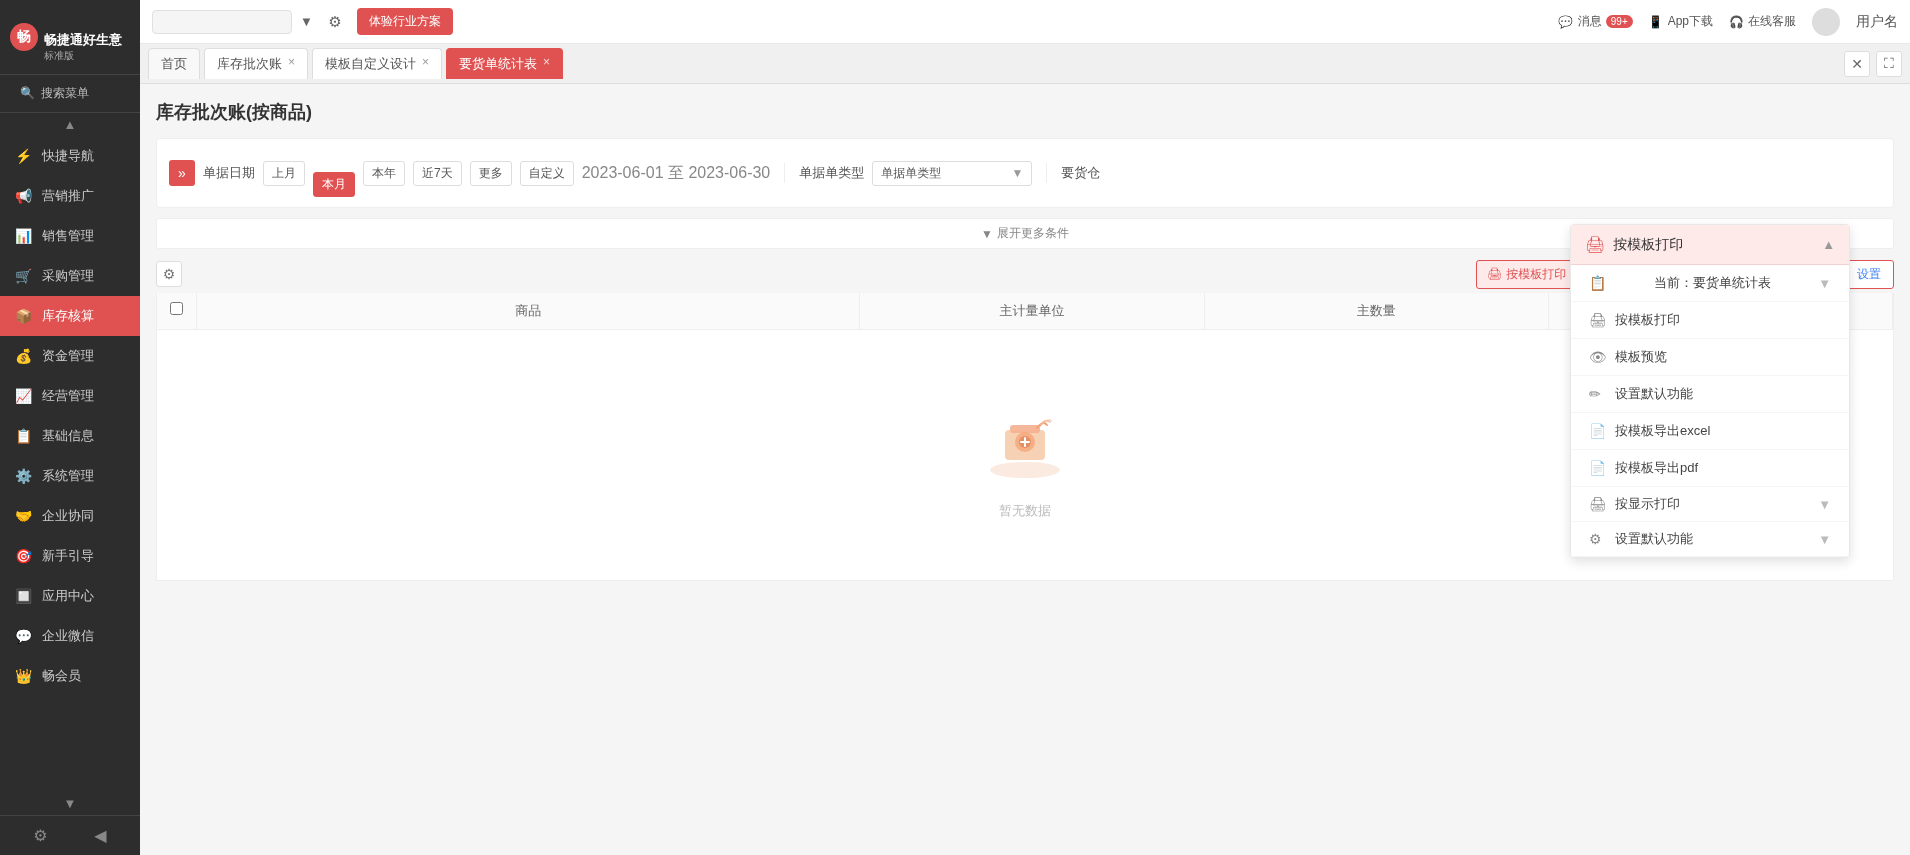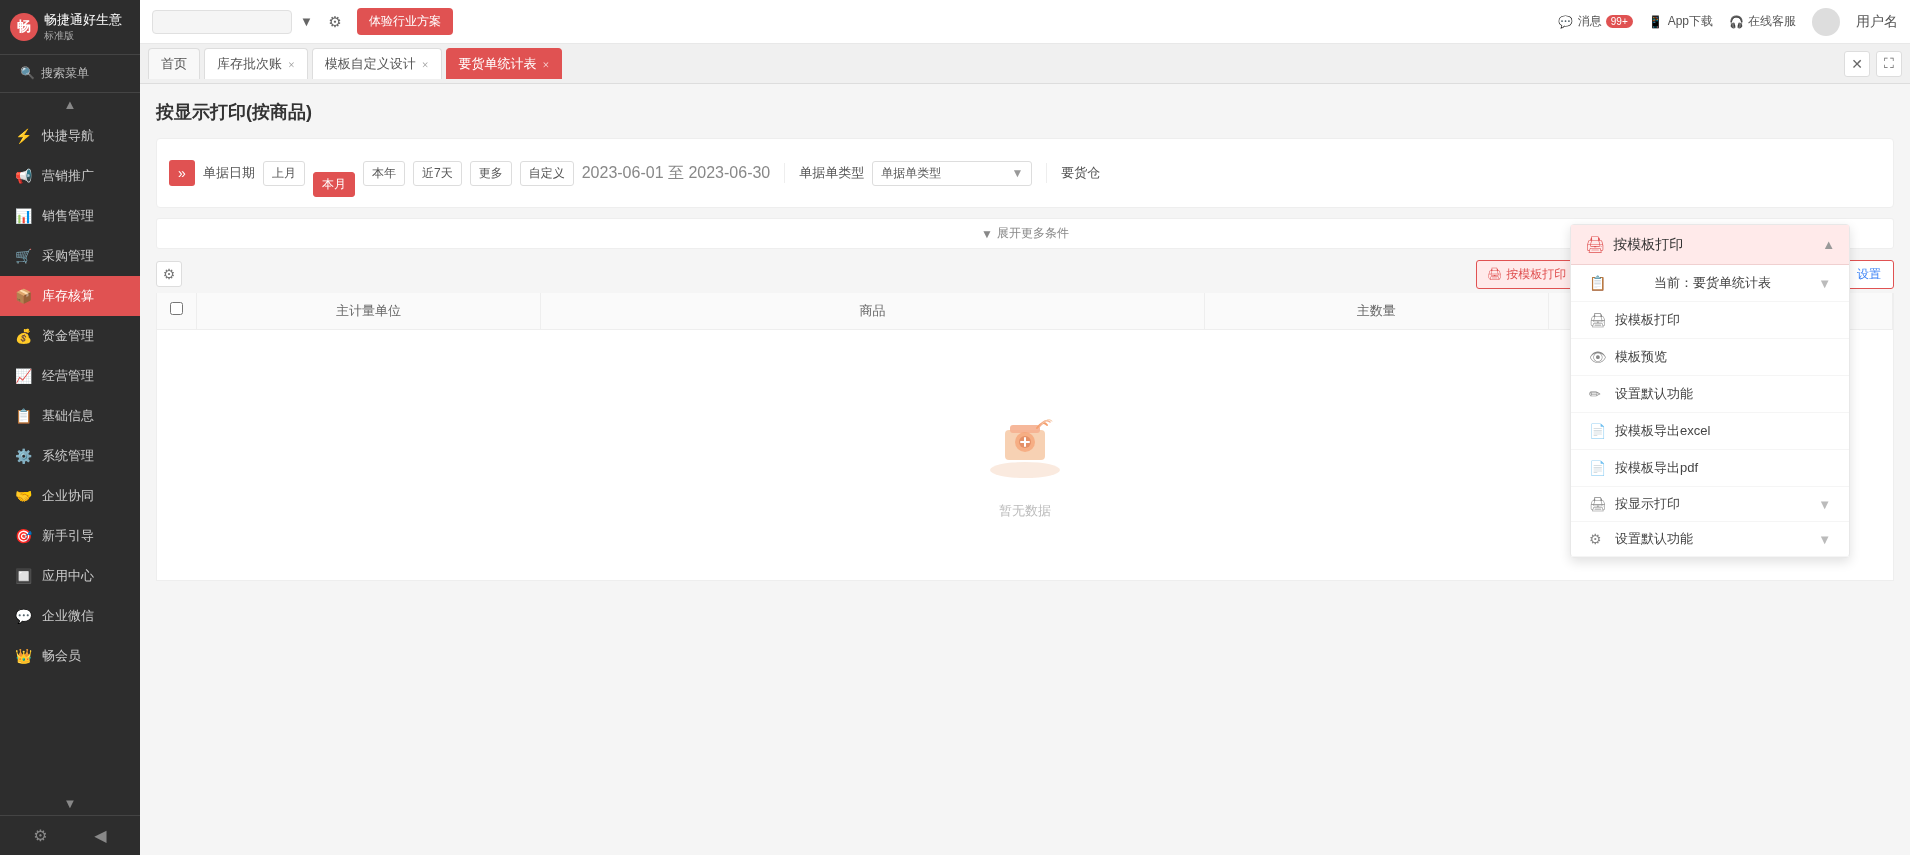--- a/index.html
+++ b/index.html
@@ -33,21 +33,21 @@
       font-size: 14px;
       font-weight: bold;
       flex-shrink: 0;
     }
     .sidebar-logo-text {
       margin-left: 6px;
       font-size: 12px;
       color: #eee;
       line-height: 1.3;
     }
-    .sidebar-logo-text .title { font-size: 13px; font-weight: normal; color: #fff; }
+    .sidebar-logo-text .title { font-size: 13px; font-weight: bold; color: #fff; margin-top: 20px; }
     .sidebar-logo-text .subtitle { font-size: 10px; color: #aaa; }
 
     .sidebar-search {
       display: flex;
       align-items: center;
       padding: 8px 10px;
       border-bottom: 1px solid #444;
       cursor: pointer;
     }
     .sidebar-search span { margin-left: 6px; font-size: 12px; color: #bbb; }
@@ -182,31 +182,30 @@
       height: 40px;
       background: #f0f0f0;
       display: flex;
       align-items: center;
       border-bottom: 1px solid #ddd;
       padding: 0 8px;
       gap: 4px;
     }
     .tab {
       display: flex;
-      align-items: flex-end;
+      align-items: flex-start;
       padding: 6px 12px;
       background: #fff;
       border-radius: 4px 4px 0 0;
       cursor: pointer;
       font-size: 13px;
       color: #555;
       border: 1px solid #ddd;
       border-bottom: none;
       gap: 4px;
-      font-family: Liberation Serif, serif;
     }
     .tab.active {
       background: #e05252;
       color: #fff;
       border-color: #e05252;
     }
     .tab.home { background: #f8f8f8; }
     .tab-close {
       font-size: 12px;
       color: #999;
@@ -617,21 +616,21 @@
       <span class="tab-close">×</span>
     </div>
     <div class="tabbar-controls">
       <div class="tabbar-ctrl-btn">✕</div>
       <div class="tabbar-ctrl-btn">⛶</div>
     </div>
   </div>
 
   <div class="page-content">
 
-    <div class="page-title">按显示打印(按商品)</div>
+    <div class="page-title">库存批次账(按商品)</div>
 
     <div class="filter-bar">
       <button class="filter-expand-btn">»</button>
       <span class="filter-label">单据日期</span>
       <button class="date-btn">上月</button>
       <button class="date-btn active">本月</button>
       <button class="date-btn">本年</button>
       <button class="date-btn">近7天</button>
       <button class="date-btn">更多</button>
       <button class="date-btn">自定义</button>
@@ -676,22 +675,22 @@
         <span class="action-btn-more">...</span>
         <button class="query-btn-main">查询</button>
         <button class="settings-btn">设置</button>
       </div>
     </div>
 
     <div class="table-col-headers">
       <div class="col-header" style="flex:0 0 40px;">
         <input type="checkbox" style="">
       </div>
+      <div class="col-header product">商品</div>
       <div class="col-header">主计量单位</div>
-      <div class="col-header product">商品</div>
       <div class="col-header">主数量</div>
       <div class="col-header">零售金额</div>
     </div>
 
     <div class="empty-state">
       <svg class="empty-icon" viewBox="0 0 100 100" xmlns="http://www.w3.org/2000/svg">
         <ellipse cx="50" cy="80" rx="35" ry="8" fill="#f5d5c0" opacity="0.5"></ellipse>
         <rect x="30" y="40" width="40" height="30" rx="4" fill="#f5c5a0" opacity="0.8"></rect>
         <rect x="35" y="35" width="30" height="8" rx="3" fill="#f5b090" opacity="0.9"></rect>
         <circle cx="50" cy="52" r="10" fill="#f5a070" opacity="0.7"></circle>

